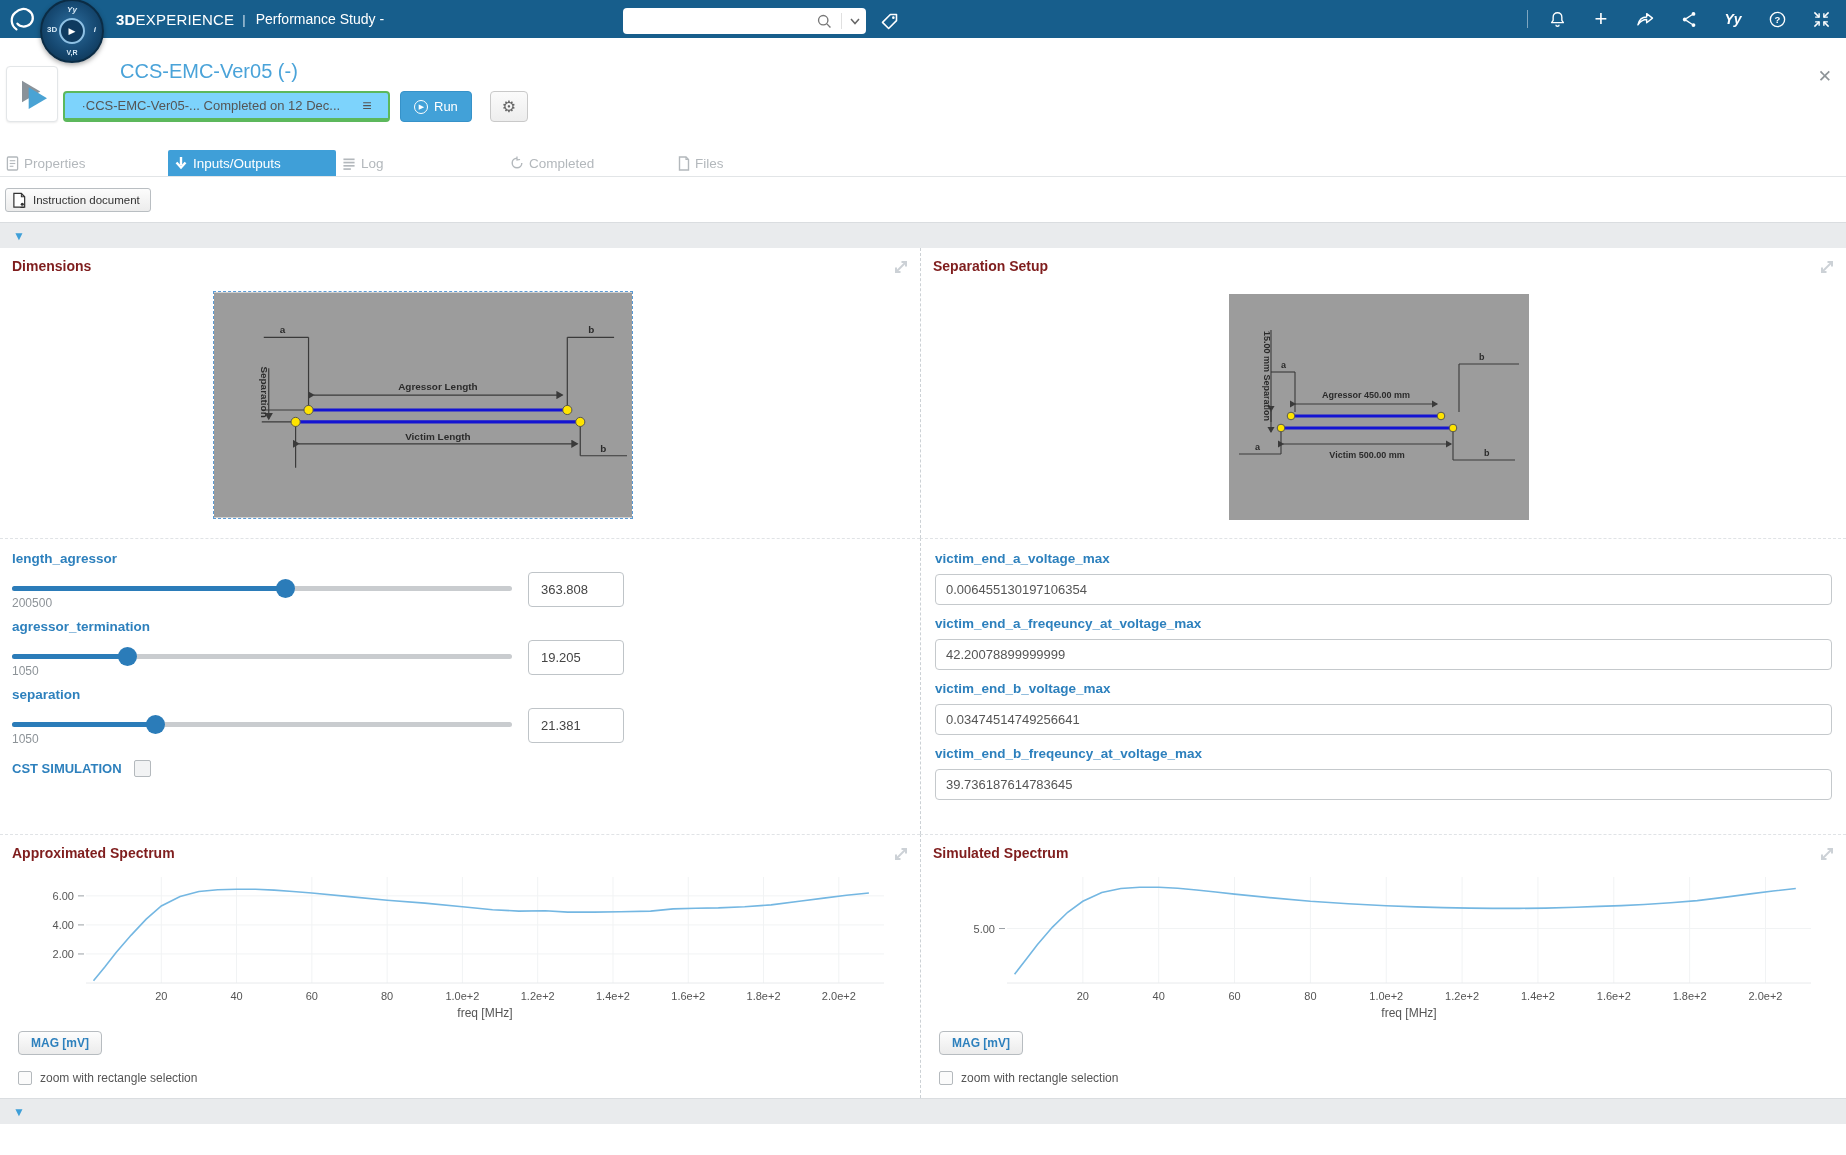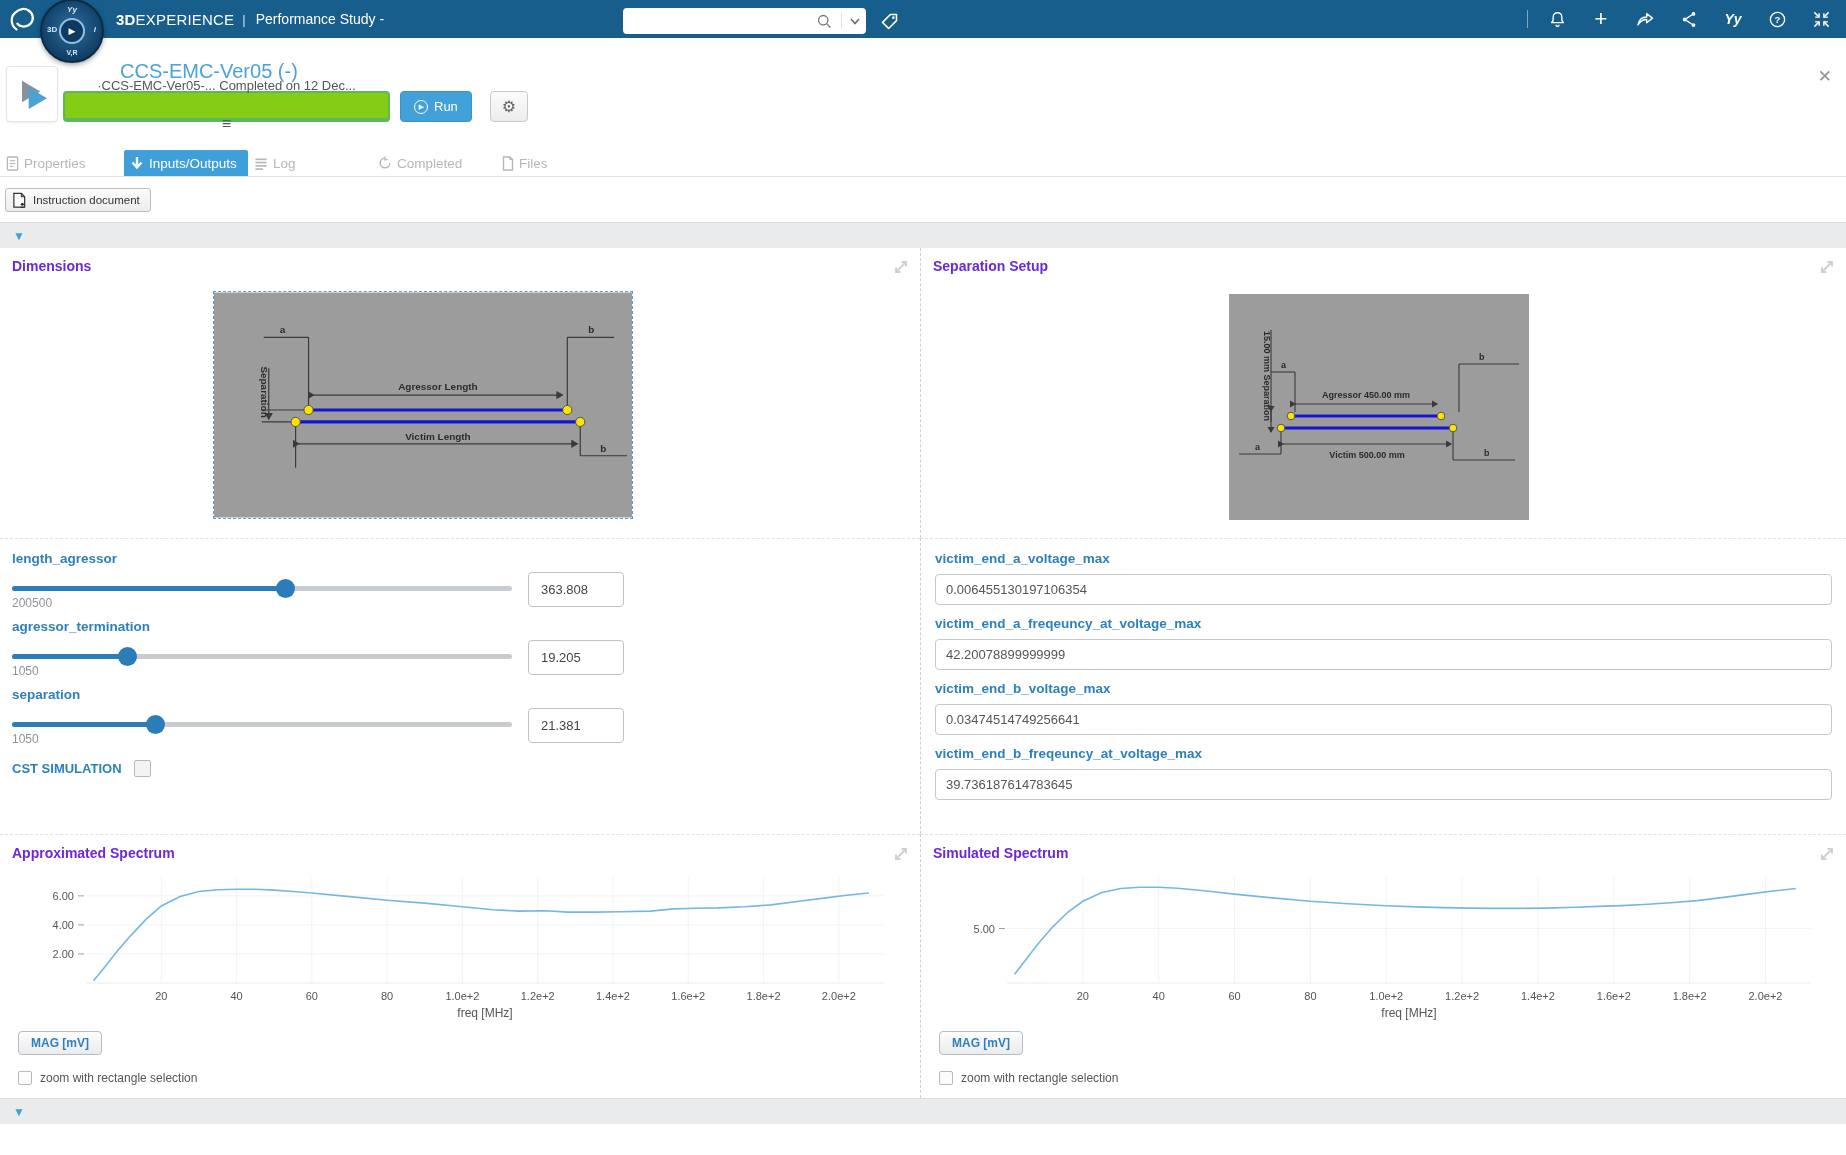--- a/index.html
+++ b/index.html
@@ -33,50 +33,50 @@
   .bar-sep { width:0; height:18px; border-left:1px solid rgba(255,255,255,.45); }
   .plus-glyph { font-size:22px; font-weight:300; color:#fff; line-height:1; }
   .swym-glyph { font-size:14px; font-style:italic; font-weight:bold; color:#fff; }
 
   
   .study-header { position:relative; padding:22px 0 0 0; height:108px; }
   .app-tile { position:absolute; left:6px; top:28px; width:52px; height:56px; background:#fff; border:1px solid #e3e6e8;
     border-radius:4px; box-shadow:0 1px 2px rgba(0,0,0,.08); display:flex; align-items:center; justify-content:center; }
   .study-title { margin-left:120px; color:#4aa3d9; font-size:20px; font-weight:400; }
   .run-row { display:flex; align-items:center; margin:8px 0 0 63px; gap:10px; }
-  .sim-select { width:327px; height:31px; background:#84cc16; border:2px solid #5cb85c; border-bottom-width:4px; border-radius:4px;
-    display:flex; align-items:center; justify-content:center; gap:22px; color:#555; font-size:13px; cursor:pointer;flex-direction:column; }
+  .sim-select { width:327px; height:31px; background:#7dd3fc; border:2px solid #5cb85c; border-bottom-width:4px; border-radius:4px;
+    display:flex; align-items:center; justify-content:center; gap:22px; color:#555; font-size:13px; cursor:pointer; }
   .sim-select .menu-glyph { font-size:16px; color:#555; }
   .run-btn { height:31px; padding:0 13px; background:#42a1d8; border:1px solid #3692c9; border-radius:4px; color:#fff;
     font-size:13px; display:flex; align-items:center; gap:6px; cursor:pointer; }
   .run-btn .play-circ { width:14px; height:14px; border:1.5px solid #fff; border-radius:50%; display:flex; align-items:center; justify-content:center; font-size:7px; line-height:1; padding-left:1px;}
   .gear-btn { height:31px; width:38px; margin-left:8px; background:linear-gradient(#fbfbfb,#ededed); border:1px solid #c9c9c9;
     border-radius:4px; color:#666; font-size:16px; display:flex; align-items:center; justify-content:center; cursor:pointer; }
   .close-x { position:absolute; right:14px; top:28px; color:#8e9498; font-size:17px; cursor:pointer; }
 
   
   .tabs { display:flex; height:27px; border-bottom:1px solid #e2e5e7; margin-top:4px; }
-  .tab { width:124px; display:flex; align-items:center; gap:5px; padding-left:6px; color:#b3b8bc; font-size:13.5px; cursor:pointer; white-space:nowrap; }
+  .tab { width:168px; display:flex; align-items:center; gap:5px; padding-left:6px; color:#b3b8bc; font-size:13.5px; cursor:pointer; white-space:nowrap; }
   .tab svg { flex:0 0 auto; }
   .tab.active { background:#3f9fd8; color:#fff; border-radius:2px 2px 0 0; }
 
   .doc-actions { padding:11px 0 10px 5px; }
   .instr-btn { height:24px; padding:0 10px 0 6px; background:linear-gradient(#fcfcfc,#ececec); border:1px solid #b9bec2;
     border-radius:3px; display:inline-flex; align-items:center; gap:6px; color:#333; font-size:11.5px; cursor:pointer; }
 
   
   .strip { height:26px; background:#e9ebed; border-top:1px solid #dadde0; display:flex; align-items:center; padding-left:13px; }
   .strip .tri { color:#3f9fd8; font-size:12px; cursor:pointer; }
 
   
   .grid { display:grid; grid-template-columns:920px 926px; }
   .cellR { border-left:1px dashed #ccd1d5; }
   .rowline { border-top:1px dashed #e0e3e6; }
   .panel { position:relative; padding:10px 12px; }
-  .panel-title { color:#6d28d9; font-weight:bold; font-size:14px; }
+  .panel-title { color:#7f1d1d; font-weight:bold; font-size:14px; }
   .expand { position:absolute; right:10px; top:10px; cursor:pointer; opacity:.85; }
 
   .diagram-wrap-dim { margin:18px 0 0 202px; width:418px; height:226px; outline:1px dashed #5b9bd5; }
   .diagram-wrap-setup { margin:20px 0 0 296px; width:300px; height:226px; }
 
   
   .params { padding:12px 12px 0 12px; }
   .param { margin-bottom:9px; }
   .param-label { color:#2d80bd; font-weight:bold; font-size:13.5px; margin-bottom:14px; }
   .param-row { display:flex; align-items:flex-start; }

